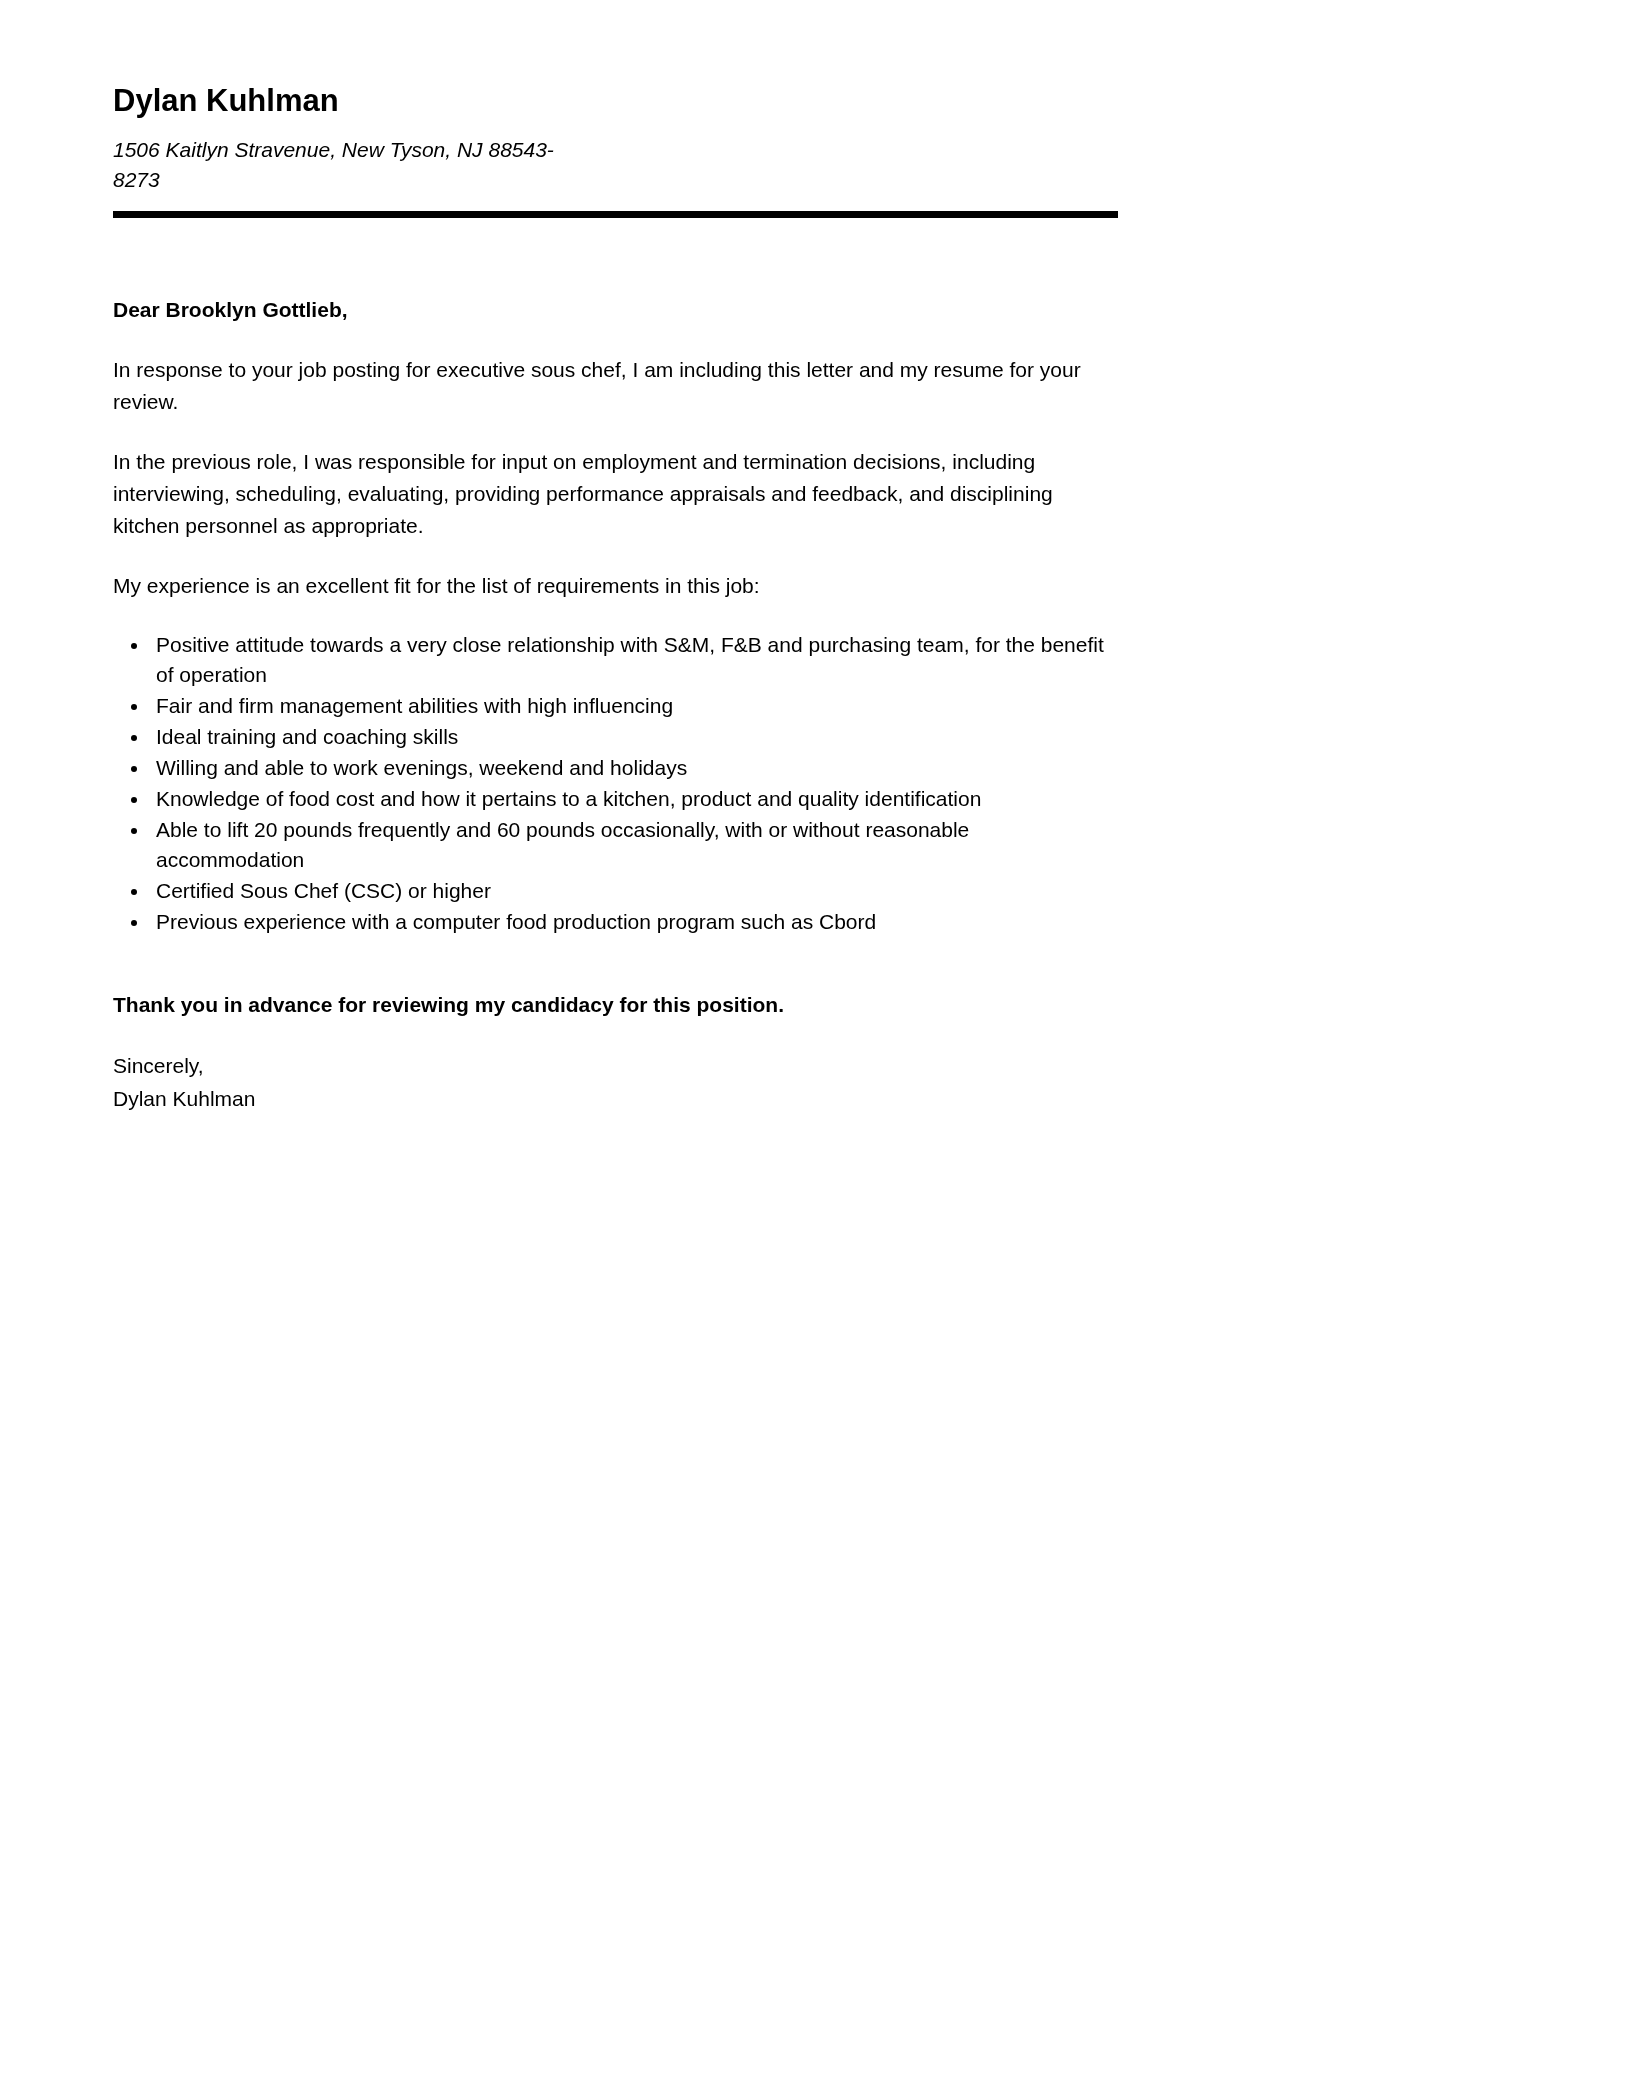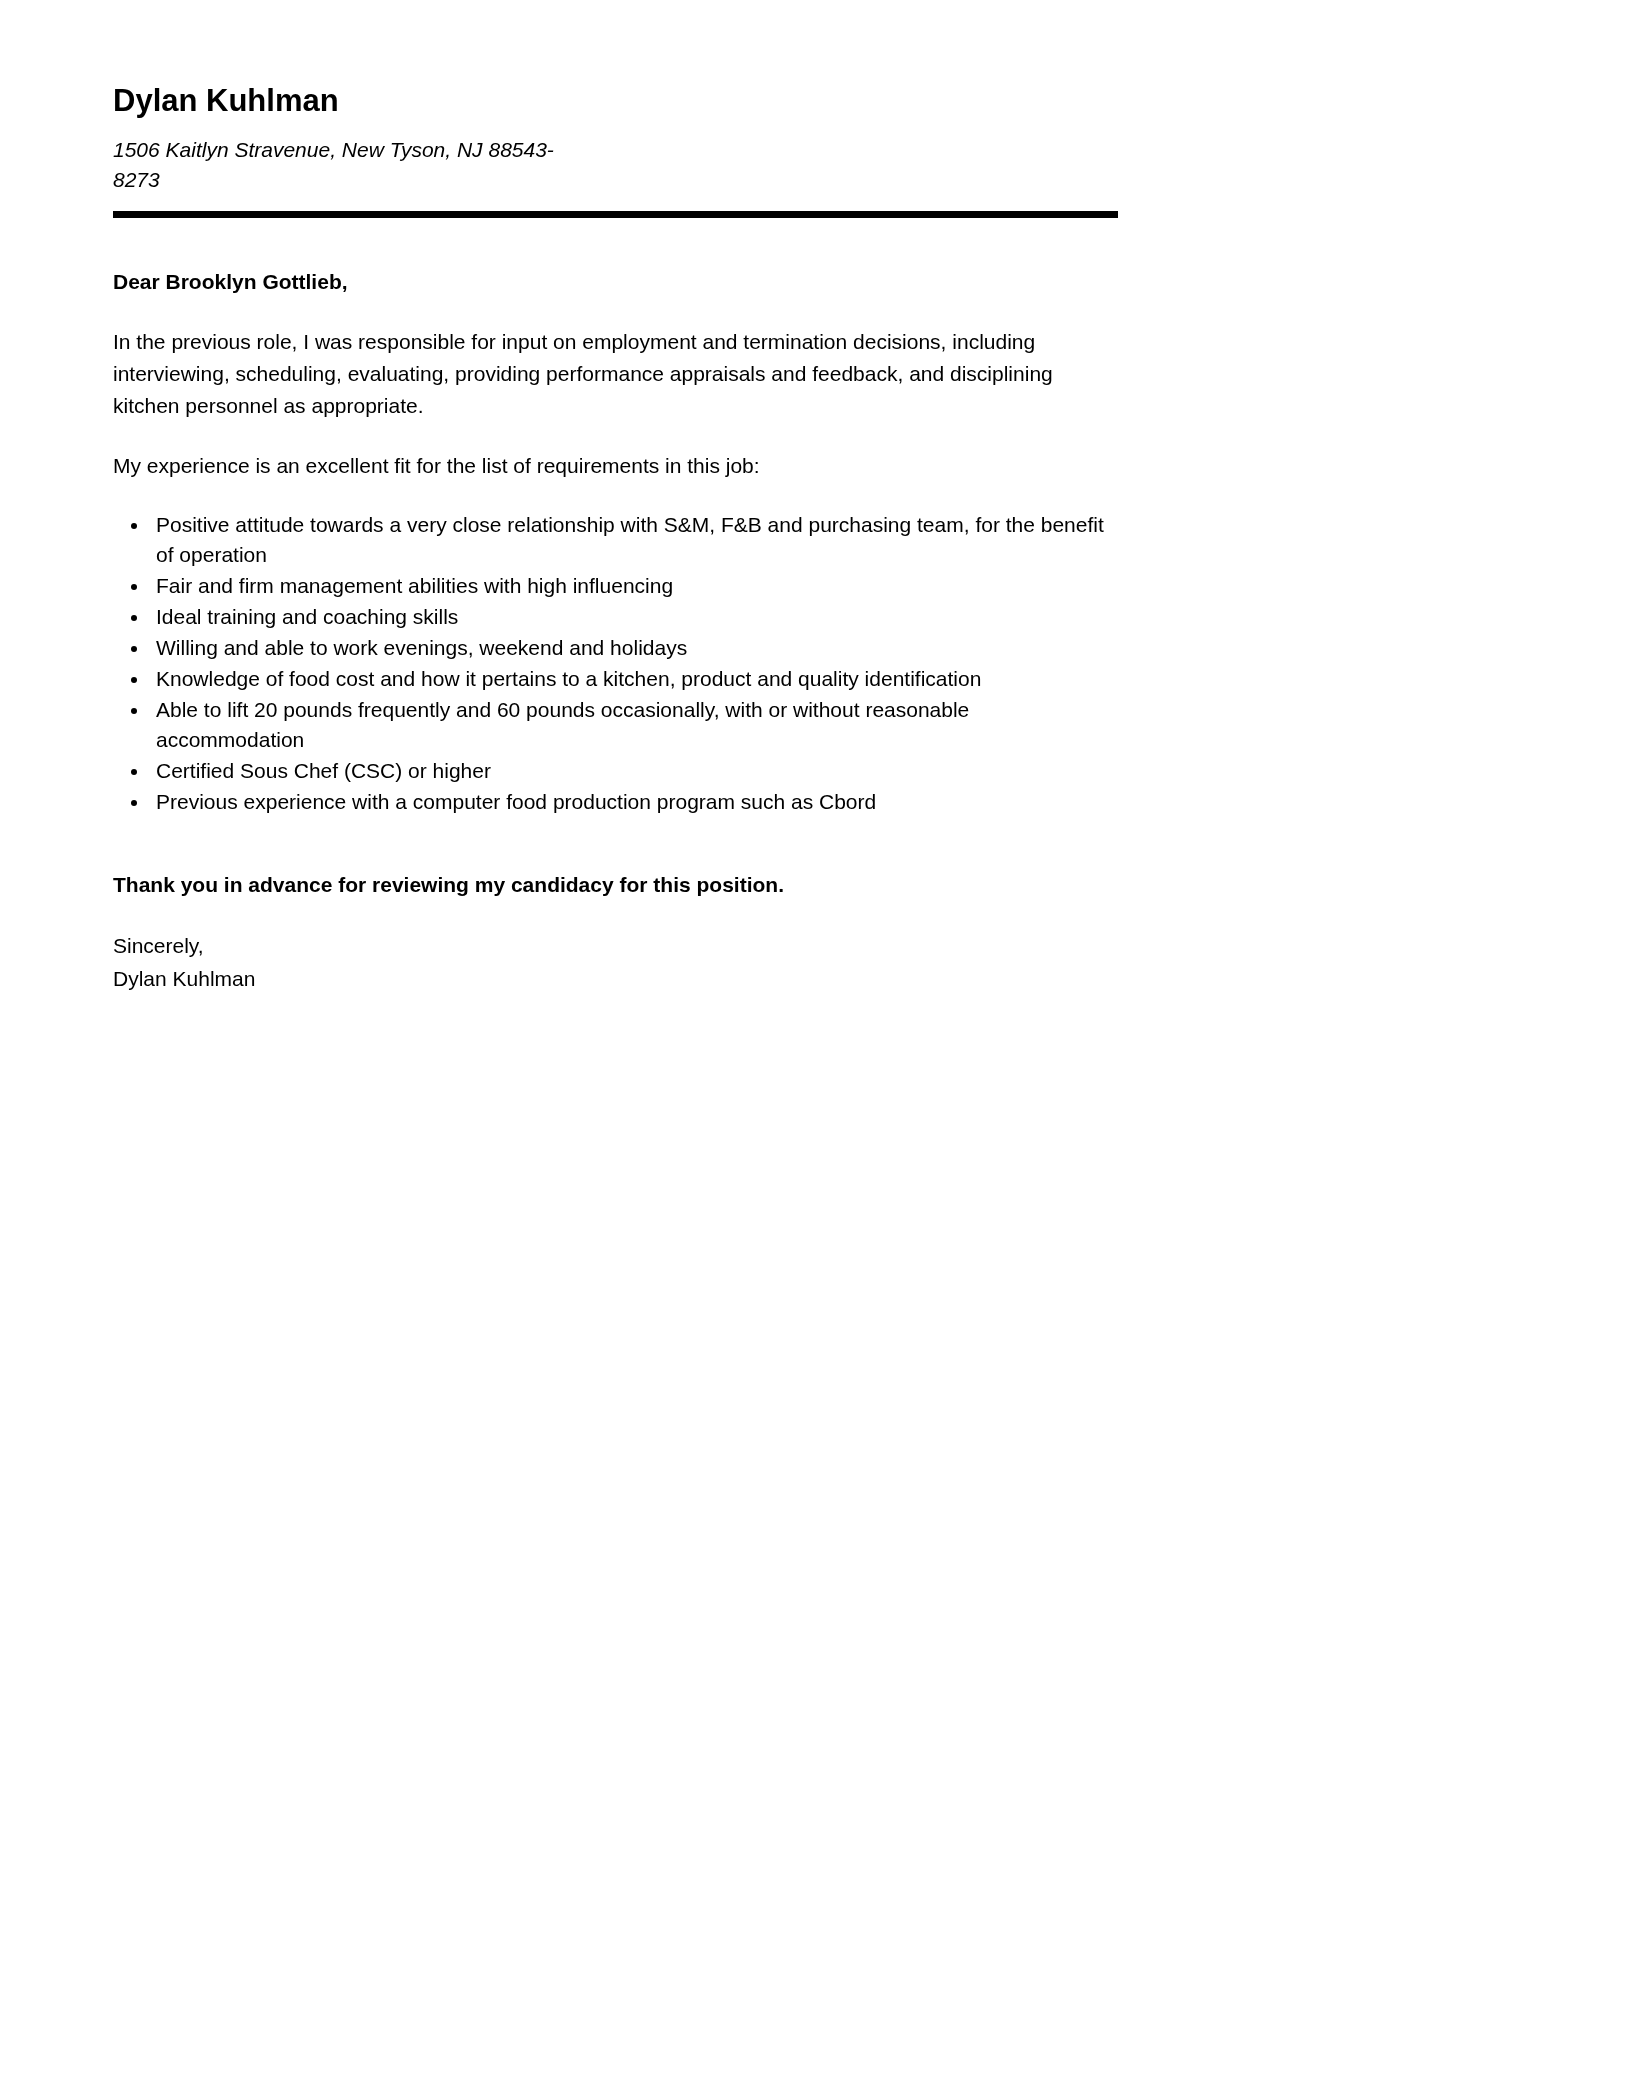--- a/index.html
+++ b/index.html
@@ -39,21 +39,21 @@
     font-style: italic;
   }
   .rule {
     margin-top: 16px;
     height: 3px;
     border-top: 5px solid #000000;
     border-bottom: 2px solid #000000;
     width: 1005px;
   }
   .letter {
-    margin-top: 48px;
+    margin-top: 76px;
   }
   .para {
     font-size: 21px;
     line-height: 32px;
     margin: 0 0 28px 0;
   }
   .para.bold {
     font-weight: bold;
   }
   ul.req-list {
@@ -87,20 +87,21 @@
     <div>
       <h1 class="header-name">Dylan Kuhlman</h1>
       <p class="address-line">1506 Kaitlyn Stravenue, New Tyson, NJ 88543-</p>
       <p class="address-line">8273</p>
       <div class="rule"></div>
     </div>
 
     <div class="letter">
       <p class="para bold">Dear Brooklyn Gottlieb,</p>
 
+      <p class="para">In response to your job posting for executive sous chef, I am including this letter and my resume for your review.</p>
 
       <p class="para">In the previous role, I was responsible for input on employment and termination decisions, including interviewing, scheduling, evaluating, providing performance appraisals and feedback, and disciplining kitchen personnel as appropriate.</p>
 
       <p class="para">My experience is an excellent fit for the list of requirements in this job:</p>
 
       <ul class="req-list">
         <li>Positive attitude towards a very close relationship with S&amp;M, F&amp;B and purchasing team, for the benefit of operation</li>
         <li>Fair and firm management abilities with high influencing</li>
         <li>Ideal training and coaching skills</li>
         <li>Willing and able to work evenings, weekend and holidays</li>

